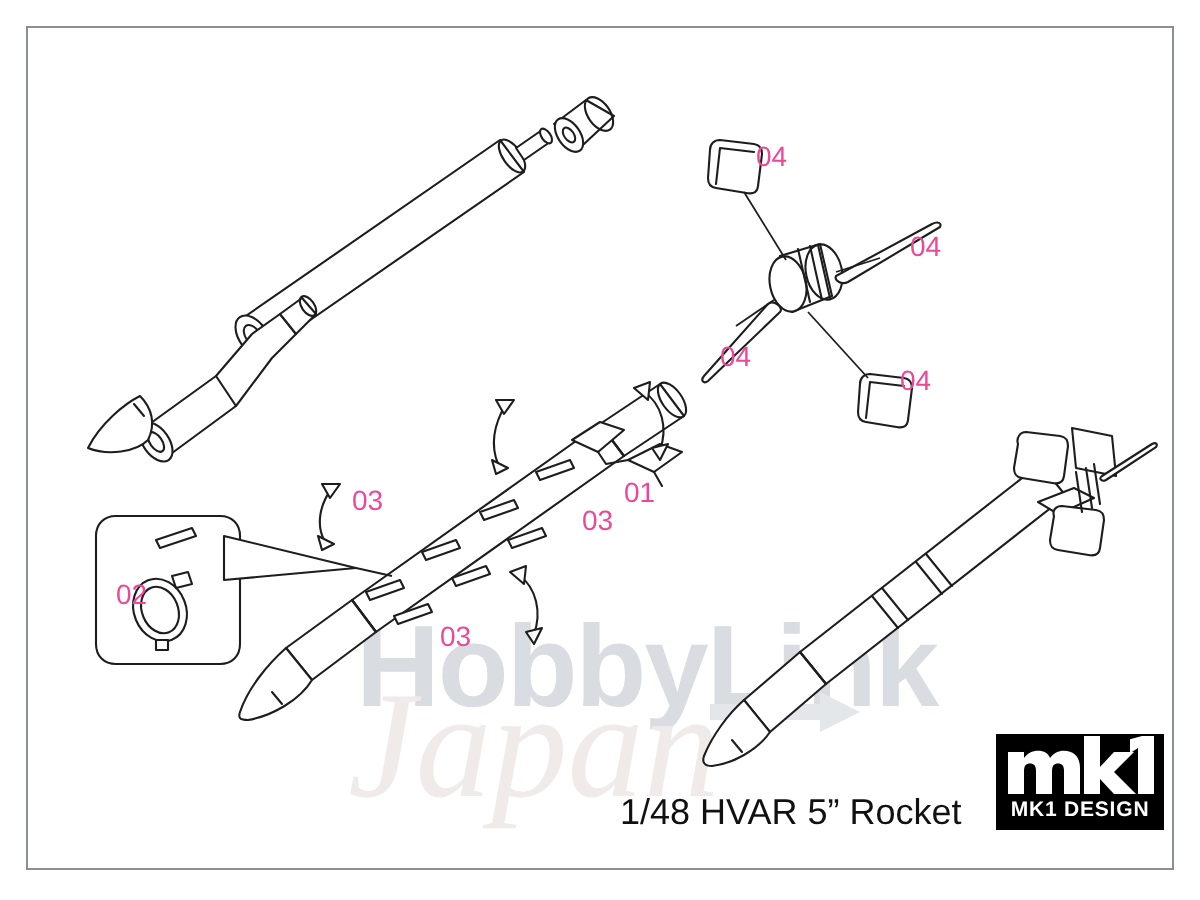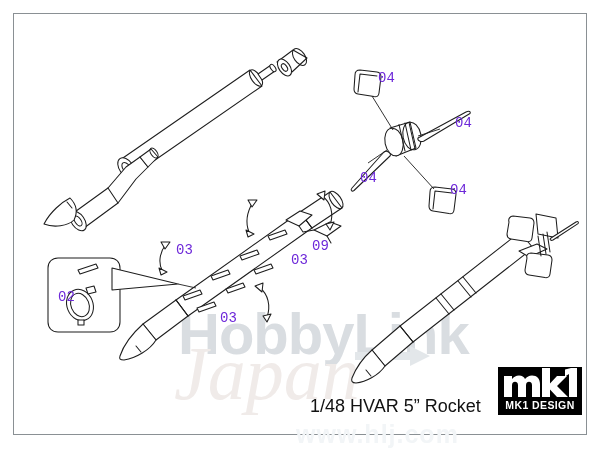--- a/index.html
+++ b/index.html
@@ -15,32 +15,31 @@
       font-family:"Liberation Serif",serif;font-style:italic;margin-left:24px;}
   #wm-hlj{left:296px;top:420px;font-size:25px;font-weight:bold;color:#f2f5f7;
       letter-spacing:1px;}
   #title{position:absolute;left:310px;top:396px;font-size:18px;color:#111111;
       font-family:"Liberation Sans",sans-serif;letter-spacing:0px;white-space:nowrap;}
   #logo{position:absolute;left:498px;top:367px;width:84px;height:48px;background:#000000;}
   #logo .mk{position:absolute;left:5px;top:1px;width:74px;height:30px;}
   #logo .tag{position:absolute;left:0px;top:32px;width:84px;text-align:center;
       color:#ffffff;font-size:10.5px;font-weight:bold;letter-spacing:0.4px;
       font-family:"Liberation Sans",sans-serif;}
-  .lbl{position:absolute;font-size:14px;color:#6d28d9;font-family:Liberation Mono, monospace;}
+  .lbl{position:absolute;font-size:14px;color:#ec4899;font-family:Liberation Sans, sans-serif;}
 </style>
 </head>
 <body>
 
 <div id="sheet">
 
   <div id="frame"></div>
 
   <div class="wm" id="wm-hobbylink">HobbyLink</div>
   <div class="wm" id="wm-japan">Japan</div>
-  <div class="wm" id="wm-hlj">www.hlj.com</div>
 
   <svg id="art" viewBox="0 0 600 450">
     <defs>
       <style>
         .ln{fill:#ffffff;stroke:#1d1d1d;stroke-width:1.05;stroke-linejoin:round;stroke-linecap:round;}
         .lnn{fill:none;stroke:#1d1d1d;stroke-width:1.05;stroke-linejoin:round;stroke-linecap:round;}
         .thin{fill:none;stroke:#1d1d1d;stroke-width:0.85;}
         .leader{fill:none;stroke:#1d1d1d;stroke-width:0.9;}
         .wmarrow{fill:#e3e7ea;}
       </style>
@@ -216,21 +215,21 @@
       </g>
     </g>
   </svg>
 
   <div class="lbl" style="left:378px;top:70px;">04</div>
   <div class="lbl" style="left:455px;top:115px;">04</div>
   <div class="lbl" style="left:360px;top:170px;">04</div>
   <div class="lbl" style="left:450px;top:182px;">04</div>
   <div class="lbl" style="left:176px;top:242px;">03</div>
   <div class="lbl" style="left:291px;top:252px;">03</div>
-  <div class="lbl" style="left:312px;top:238px;">09</div>
+  <div class="lbl" style="left:312px;top:238px;">01</div>
   <div class="lbl" style="left:220px;top:310px;">03</div>
   <div class="lbl" style="left:58px;top:262px;margin-top:27px;">02</div>
 
   <div id="title">1/48 HVAR 5” Rocket</div>
 
   <div id="logo">
     <svg class="mk" viewBox="0 0 74 30">
 
       <path fill="#ffffff" d="M1,29 L1,8 L9,8 L9,11 C11,8.6 13,7.4 16,7.4 C19,7.4 21,8.6 22,11
         C24,8.6 26,7.4 29,7.4 C34,7.4 37,10.6 37,16 L37,29 L29,29 L29,17.5

